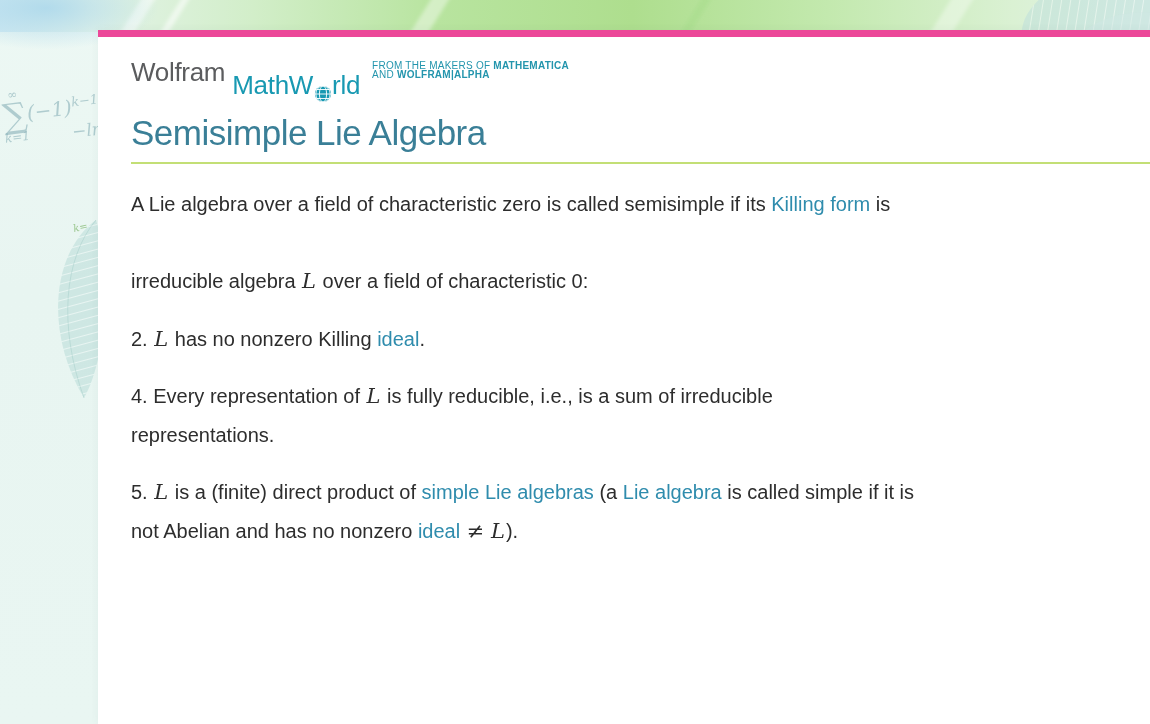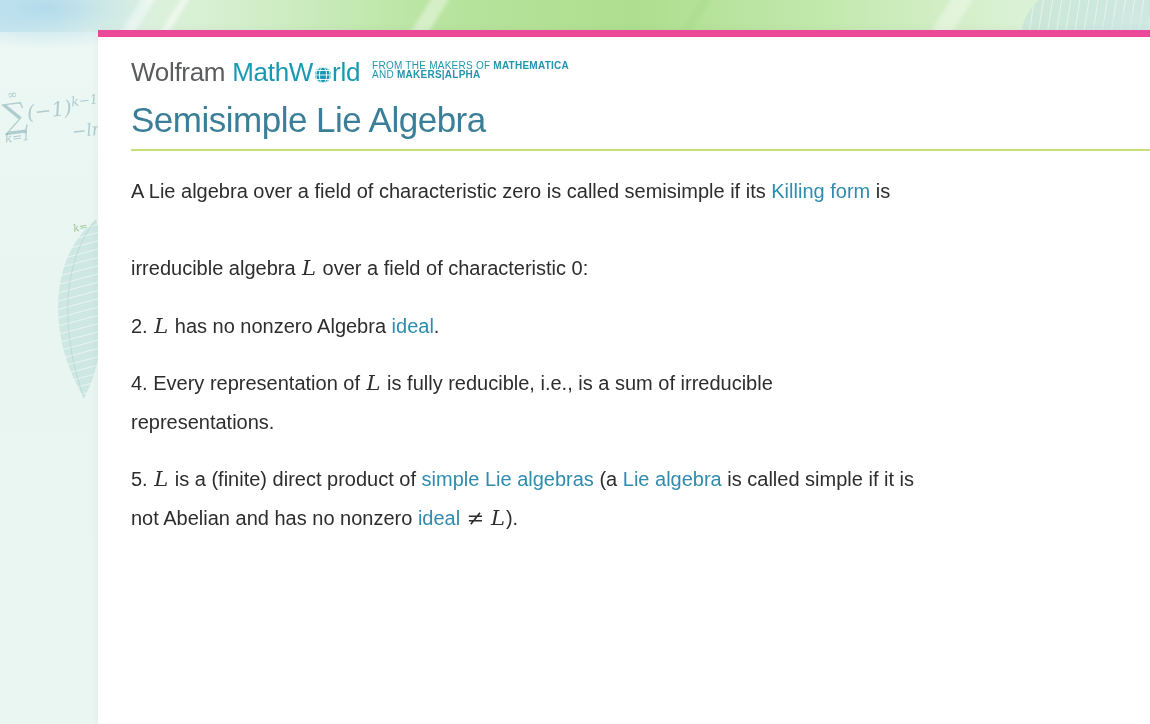--- a/index.html
+++ b/index.html
@@ -45,21 +45,21 @@
   
   .panel{
     position:absolute;left:98px;top:30px;width:1135px;height:694px;z-index:2;
     background:#ffffff;border-top:7px solid #ec4899;box-sizing:border-box;
     box-shadow:0 0 8px rgba(60,110,100,.06);
   }
   .content{padding:20px 30px 0 33px;}
   
   .logo-row{display:flex;align-items:flex-start;cursor:pointer;}
   .logo-wolfram{font-size:26px;color:#5b5c5e;letter-spacing:-.3px;}
-  .logo-mathworld{font-size:26px;color:#1899b2;letter-spacing:-.3px;margin-left:7px;display:inline-flex;align-items:center;}
+  .logo-mathworld{font-size:26px;color:#1899b2;letter-spacing:-.3px;margin-left:7px;display:inline-flex;align-items:flex-end;margin-top:13px;}
   .globe{width:18px;height:18px;position:relative;top:2px;margin:0 .5px;}
   .tagline{margin-left:12px;margin-top:4px;font-size:10px;line-height:9px;color:#2395ad;letter-spacing:.25px;white-space:nowrap;}
   .tagline b{font-weight:700;}
   
   .page-title{margin:12px 0 0;font-size:35px;font-weight:400;color:#3a7f97;letter-spacing:-.5px;line-height:1.15;}
   .title-rule{border:none;border-top:2px solid #c3df75;margin:9px 0 0;}
   
   .article{margin-top:15px;}
   .article p.para{font-size:20px;line-height:38.5px;color:#2d2d2d;margin:19px 0 0;}
   .article p.para:first-child{margin-top:21px;}
@@ -132,28 +132,28 @@
             <ellipse cx="10" cy="10" rx="4" ry="9" fill="none" stroke="#ffffff" stroke-width="1"></ellipse>
             <ellipse cx="10" cy="10" rx="8" ry="9" fill="none" stroke="#ffffff" stroke-width="1"></ellipse>
             <line x1="1" y1="10" x2="19" y2="10" stroke="#ffffff" stroke-width="1"></line>
             <line x1="2.5" y1="5" x2="17.5" y2="5" stroke="#ffffff" stroke-width="1"></line>
             <line x1="2.5" y1="15" x2="17.5" y2="15" stroke="#ffffff" stroke-width="1"></line>
           </svg>
           <span>rld</span>
         </span>
       <span class="tagline">
         <span>FROM THE MAKERS OF </span><b>MATHEMATICA</b><br>
-        <span>AND </span><b>MAKERS|ALPHA</b>
+        <span>AND </span><b>WOLFRAM|ALPHA</b>
       </span>
     </div>
 
     <h1 class="page-title">Semisimple Lie Algebra</h1>
     <hr class="title-rule">
 
     <div class="article">
         <p class="para"><span>A Lie algebra over a field of characteristic zero is called semisimple if its </span><a href="#" class="term-link">Killing form</a><span> is</span><br><br><span>irreducible algebra </span><span class="math">L</span><span> over a field of characteristic 0:</span></p>
-        <p class="para"><span>2. </span><span class="math">L</span><span> has no nonzero Algebra </span><a href="#" class="term-link">ideal</a><span>.</span></p>
+        <p class="para"><span>2. </span><span class="math">L</span><span> has no nonzero Killing </span><a href="#" class="term-link">ideal</a><span>.</span></p>
         <p class="para"><span>4. Every representation of </span><span class="math">L</span><span> is fully reducible, i.e., is a sum of irreducible</span><br><span>representations.</span></p>
         <p class="para"><span>5. </span><span class="math">L</span><span> is a (finite) direct product of </span><a href="#" class="term-link">simple Lie algebras</a><span> (a </span><a href="#" class="term-link">Lie algebra</a><span> is called simple if it is</span><br><span>not Abelian and has no nonzero </span><a href="#" class="term-link">ideal</a><span> </span><span class="math">≠ L</span><span>).</span></p>
       </div>
 
   </div>
 </div>
 
 </body></html>

